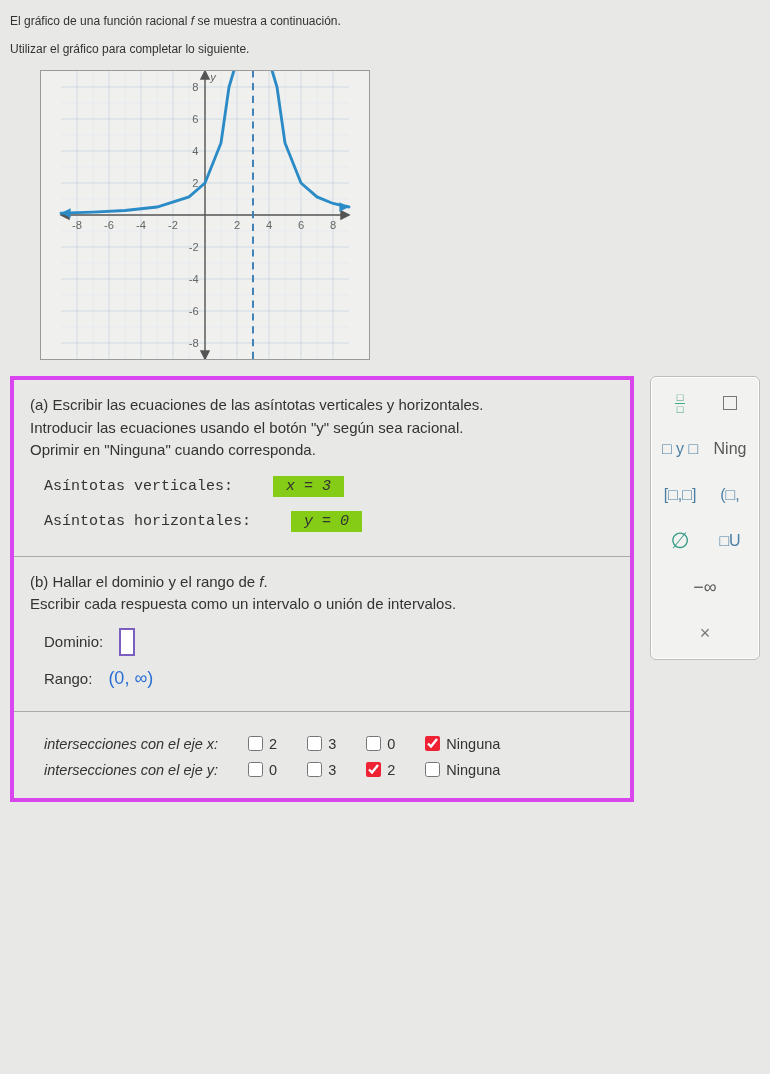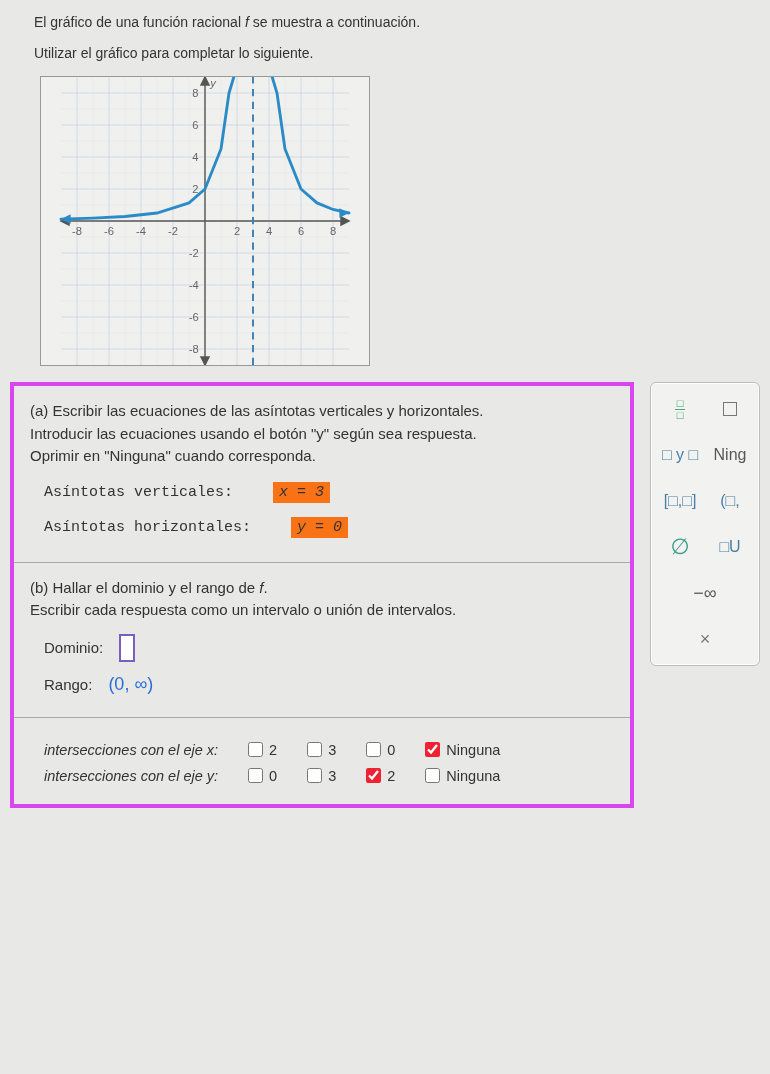--- a/index.html
+++ b/index.html
@@ -1,30 +1,30 @@
 <!DOCTYPE html>
 <html><head>
 <meta charset="utf-8">
 <style>
 * { box-sizing: border-box; margin: 0; padding: 0; }
 body { font-family: Arial, sans-serif; background: #e8e8e6; color: #333; width: 770px; padding: 12px 10px; }
-.header-text { font-size: 14px; line-height: 1.5; margin-bottom: 10px; margin-left: 24px; }
+.header-text { font-size: 12px; line-height: 1.5; margin-bottom: 10px; }
 .header-text em { font-style: italic; }
 .graph-box { width: 330px; height: 290px; border: 1px solid #999; background: #f0f0ee; margin: 12px 0 16px 30px; position: relative; }
 .graph-svg { width: 100%; height: 100%; display: block; }
 
 .main-row { display: flex; gap: 16px; align-items: flex-start; }
 .panel { flex: 1; background: #e8e8e6; border: 4px solid #d946ef; }
 .section { border-bottom: 1px solid #aaa; padding: 14px 16px; }
 .section:last-child { border-bottom: none; }
 .section-label { font-size: 15px; line-height: 1.5; margin-bottom: 8px; }
 .section em { font-style: italic; }
 
 .asym-row { display: flex; align-items: center; gap: 40px; margin: 14px 0 10px 14px; font-size: 15px; font-family: Liberation Mono, monospace; }
-.hl { background: #f97316; padding: 2px 6px; font-style: italic; }
+.hl { background: #84cc16; padding: 2px 13px; font-style: italic; }
 
 .domran-row { display: flex; align-items: center; gap: 16px; margin: 12px 0 8px 14px; font-size: 15px; text-align: right; }
 .input-placeholder { width: 16px; height: 28px; border: 2px solid #7a5fc0; background: #fff; display: inline-block; }
 .range-val { color: #2a6fd6; font-size: 18px; }
 
 .inter-row { display: flex; align-items: center; gap: 30px; margin: 10px 0 6px 14px; font-size: 14.5px; }
 .inter-row .label { flex: 0 0 auto; font-style: italic; }
 .chk { display: flex; align-items: center; gap: 6px; }
 .chk input { width: 15px; height: 15px; }
 .chk .ck-red { accent-color: #e23; }
@@ -131,21 +131,21 @@
   </g>
 </svg>
 </div>
 
 <div class="main-row">
 <div class="panel">
 
   <div class="section">
     <div class="section-label">
       <span>(a) Escribir las ecuaciones de las asíntotas verticales y horizontales.</span><br>
-      <span>Introducir las ecuaciones usando el botón "y" según sea respuesta.</span><br>
+      <span>Introducir las ecuaciones usando el botón "y" según sea racional.</span><br>
       <span>Oprimir en "Ninguna" cuando corresponda.</span>
     </div>
     <div class="asym-row">
       <span>Asíntotas verticales:</span>
       <span class="hl">x = 3</span>
     </div>
     <div class="asym-row">
       <span>Asíntotas horizontales:</span>
       <span class="hl">y = 0</span>
     </div>

